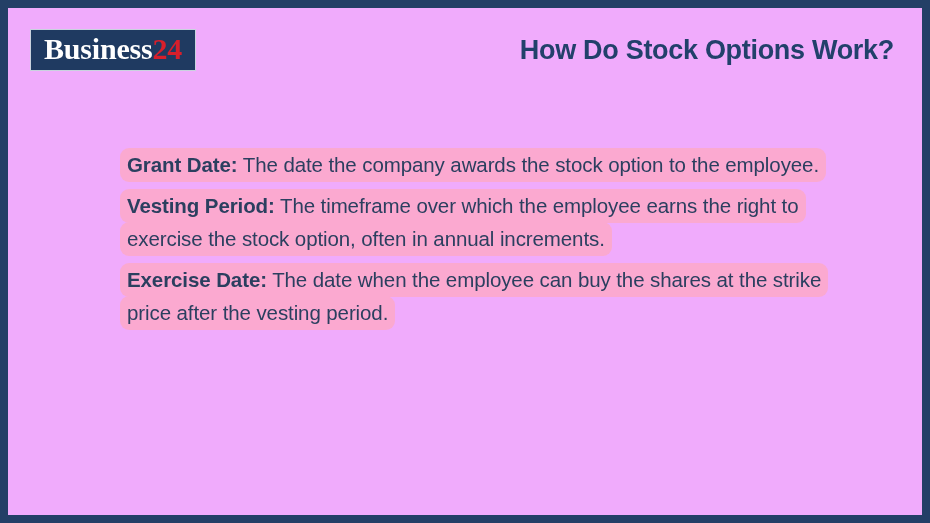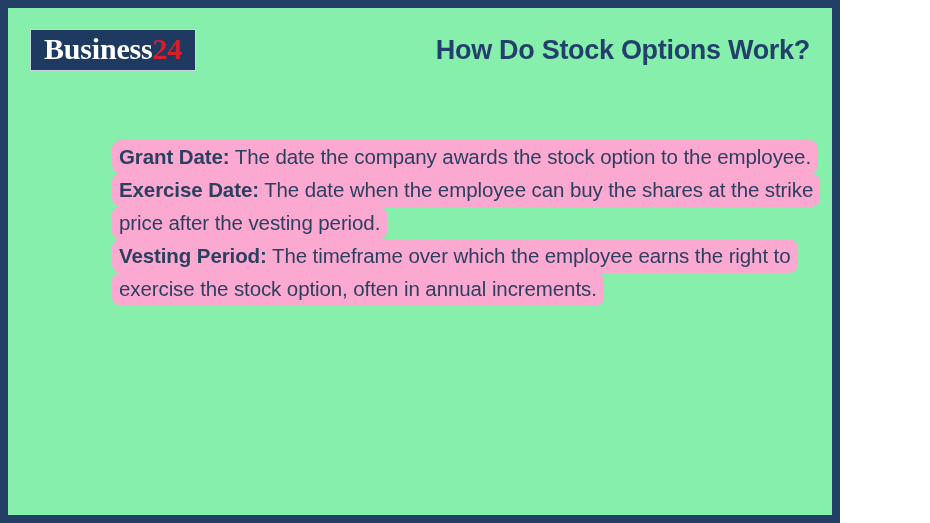--- a/index.html
+++ b/index.html
@@ -10,23 +10,23 @@
   body {
     width: 930px;
     height: 523px;
     font-family: "Liberation Sans", sans-serif;
     overflow: hidden;
   }
 
   .slide {
     position: relative;
     box-sizing: border-box;
-    width: 840px;
+    width: 930px;
     height: 523px;
-    background: #86efac;
+    background: #f0abfc;
     border: 8px solid #233f66;
     padding: 0;
   }
 
   
   .header {
     position: relative;
     height: 84px;
     display: flex;
     align-items: center;
@@ -56,33 +56,33 @@
   .logo-word { color: #ffffff; }
   .logo-num  { color: #d71f2b; }
 
   .page-title {
     font-family: "Liberation Sans", sans-serif;
     font-size: 27px;
     font-weight: 700;
     color: #22406b;
     letter-spacing: -0.3px;
     white-space: nowrap;
-    margin-right: 0;
+    margin-right: 6px;
   }
 
   
   .content {
     position: absolute;
     left: 104px;
     top: 132px;
     width: 740px;
   }
 
   .para {
-    margin: 0;
+    margin: 8px;
     font-size: 20.5px;
     line-height: 33px;
     color: #2b3f5f;
     letter-spacing: -0.1px;
   }
 
   
   .hl {
     background: #fba9d0;
     border-radius: 9px;
@@ -104,20 +104,20 @@
     </div>
 
     <div class="page-title">How Do Stock Options Work?</div>
 
   </div>
 
   <div class="content">
 
     <p class="para"><span class="hl"><span class="term">Grant Date:</span><span> The date the company awards the stock option to the employee.</span></span></p>
 
+    <p class="para"><span class="hl"><span class="term">Vesting Period:</span><span> The timeframe over which the employee earns the right to exercise the stock option, often in annual increments.</span></span></p>
+
     <p class="para"><span class="hl"><span class="term">Exercise Date:</span><span> The date when the employee can buy the shares at the strike price after the vesting period.</span></span></p>
-
-    <p class="para"><span class="hl"><span class="term">Vesting Period:</span><span> The timeframe over which the employee earns the right to exercise the stock option, often in annual increments.</span></span></p>
 
 
   </div>
 
 </div>
 
 </body></html>

